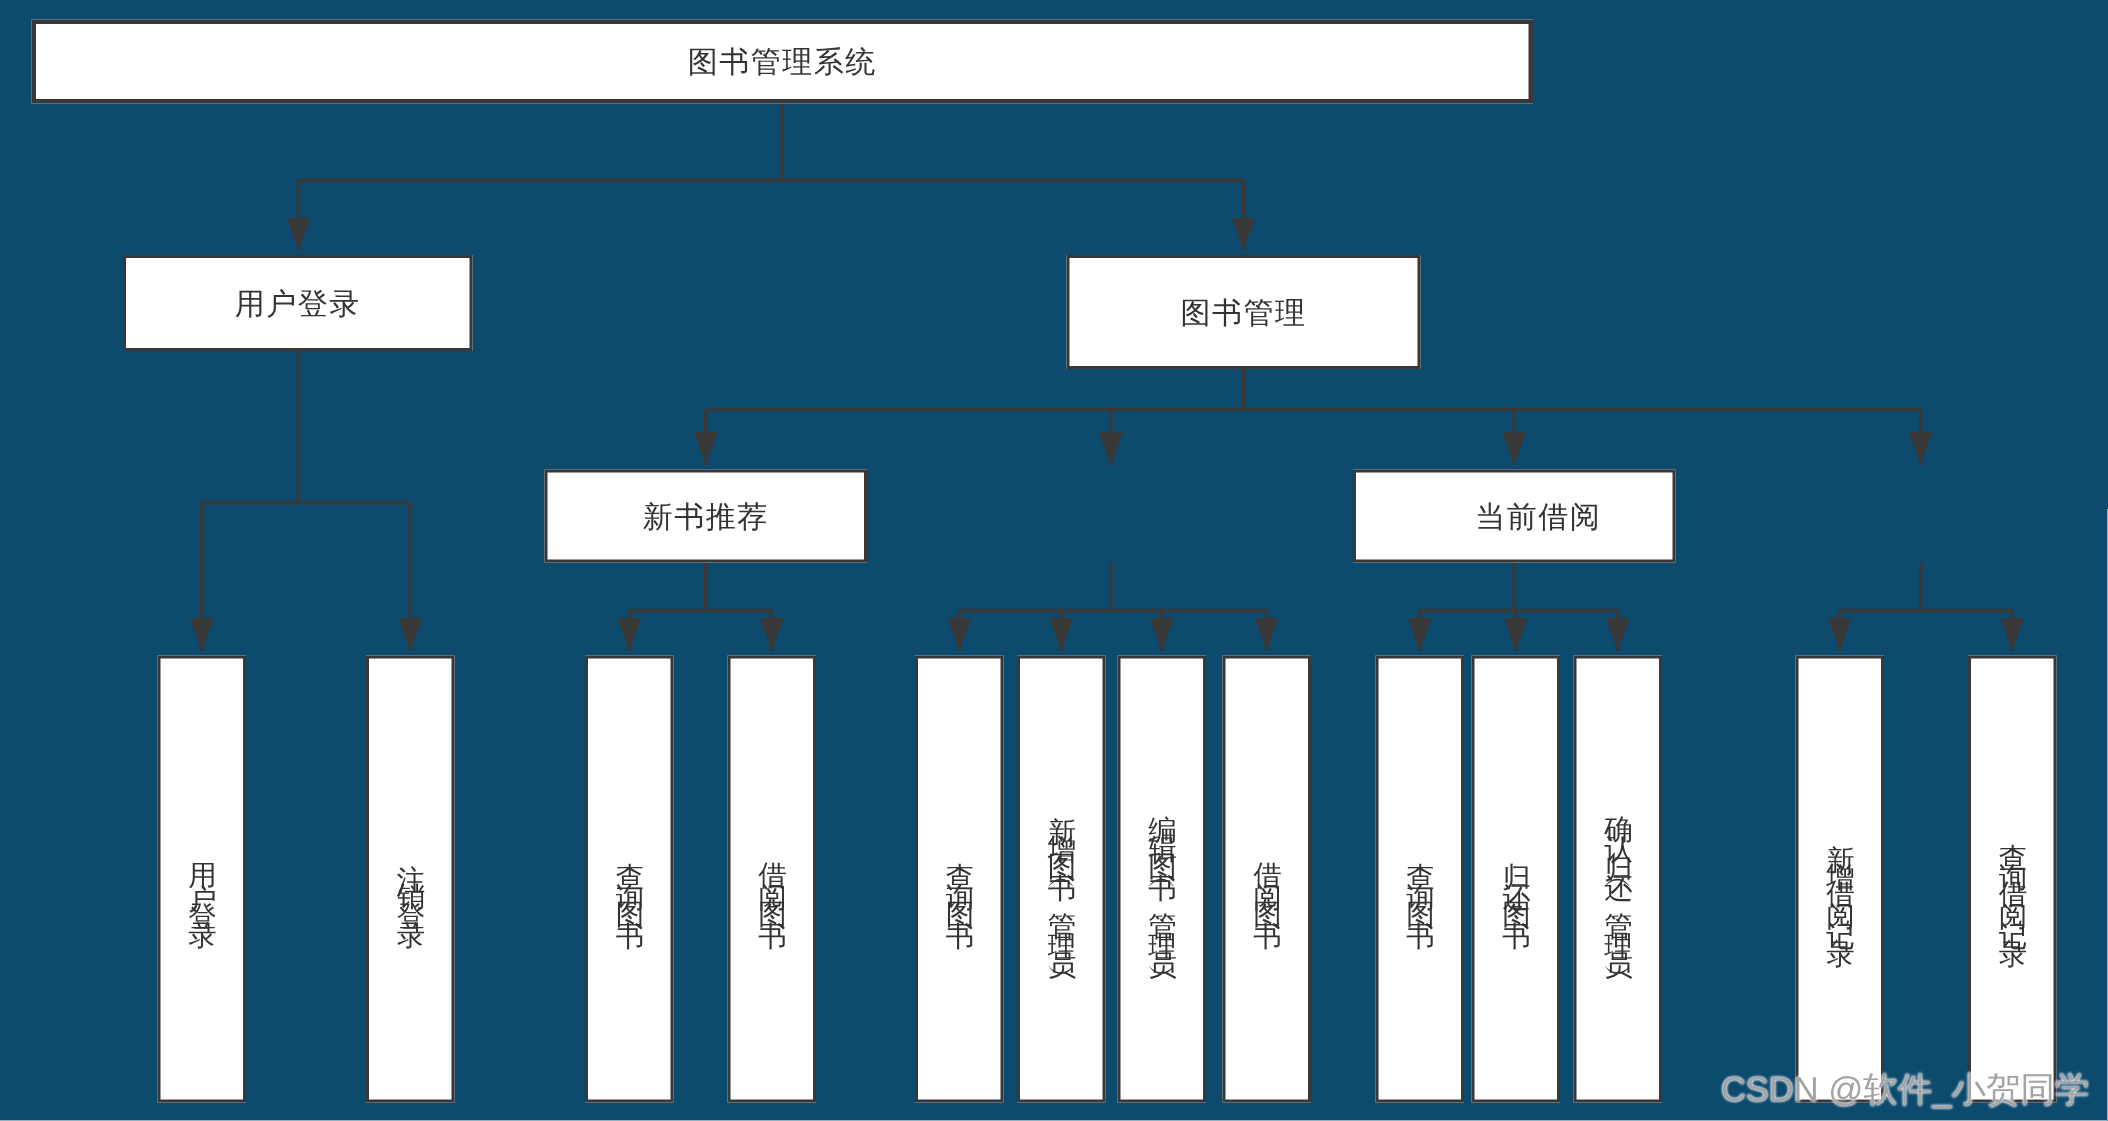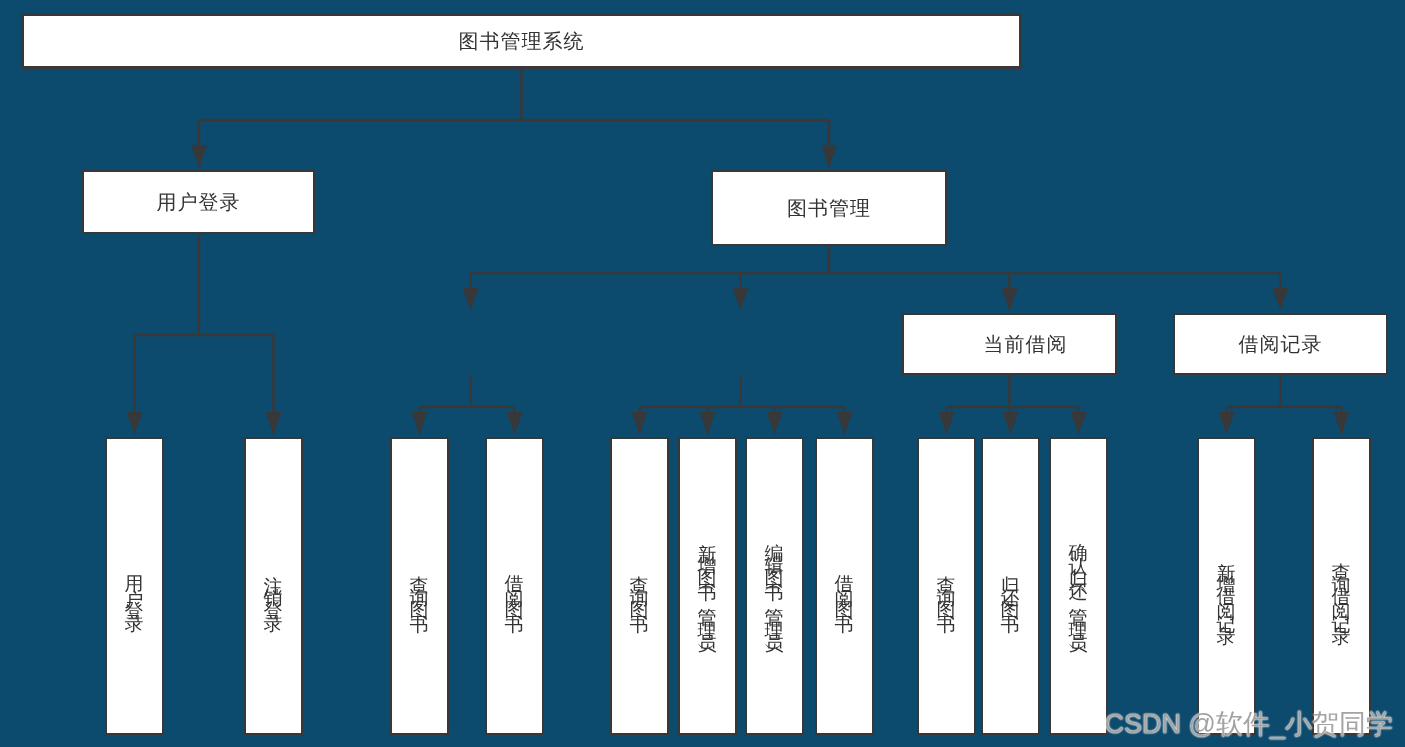--- a/index.html
+++ b/index.html
@@ -42,21 +42,21 @@
     text-orientation: mixed;
     font-size: 19px;
     letter-spacing: 13px;
     line-height: 1;
     white-space: nowrap;
   }
   .watermark {
     position: absolute;
     right: 12px;
     bottom: 5px;
-    font-size: 27px;
+    font-size: 23px;
     color: #a3a3a3;
     text-shadow: 0 0 2px #ffffff, 0 0 2px #ffffff;
     white-space: nowrap;
     z-index: 5;
   }
 </style>
 </head>
 <body>
 
 <div class="canvas">
@@ -115,25 +115,25 @@
     <span class="hlabel">图书管理系统</span>
   </div>
 
   <div class="box" style="left:82px; top:170px; width:233px; height:64px;">
     <span class="hlabel">用户登录</span>
   </div>
   <div class="box" style="left:711px; top:170px; width:236px; height:76px;">
     <span class="hlabel">图书管理</span>
   </div>
 
+  <div class="box" style="left:363px; top:313px; width:215px; height:62px;">
+    <span class="hlabel">新书推荐</span>
+  </div>
   <div class="box" style="left:902px; top:313px; width:215px; height:62px;padding-left:32px;">
     <span class="hlabel">当前借阅</span>
-  </div>
-  <div class="box" style="left:1173px; top:313px; width:215px; height:62px;">
-    <span class="hlabel">借阅记录</span>
   </div>
 
   <div class="box" style="left:105px; top:437px; width:59px; height:298px;">
     <span class="vlabel">用户登录</span>
   </div>
   <div class="box" style="left:244px; top:437px; width:59px; height:298px;">
     <span class="vlabel">注销登录</span>
   </div>
   <div class="box" style="left:390px; top:437px; width:59px; height:298px;">
     <span class="vlabel">查询图书</span>

